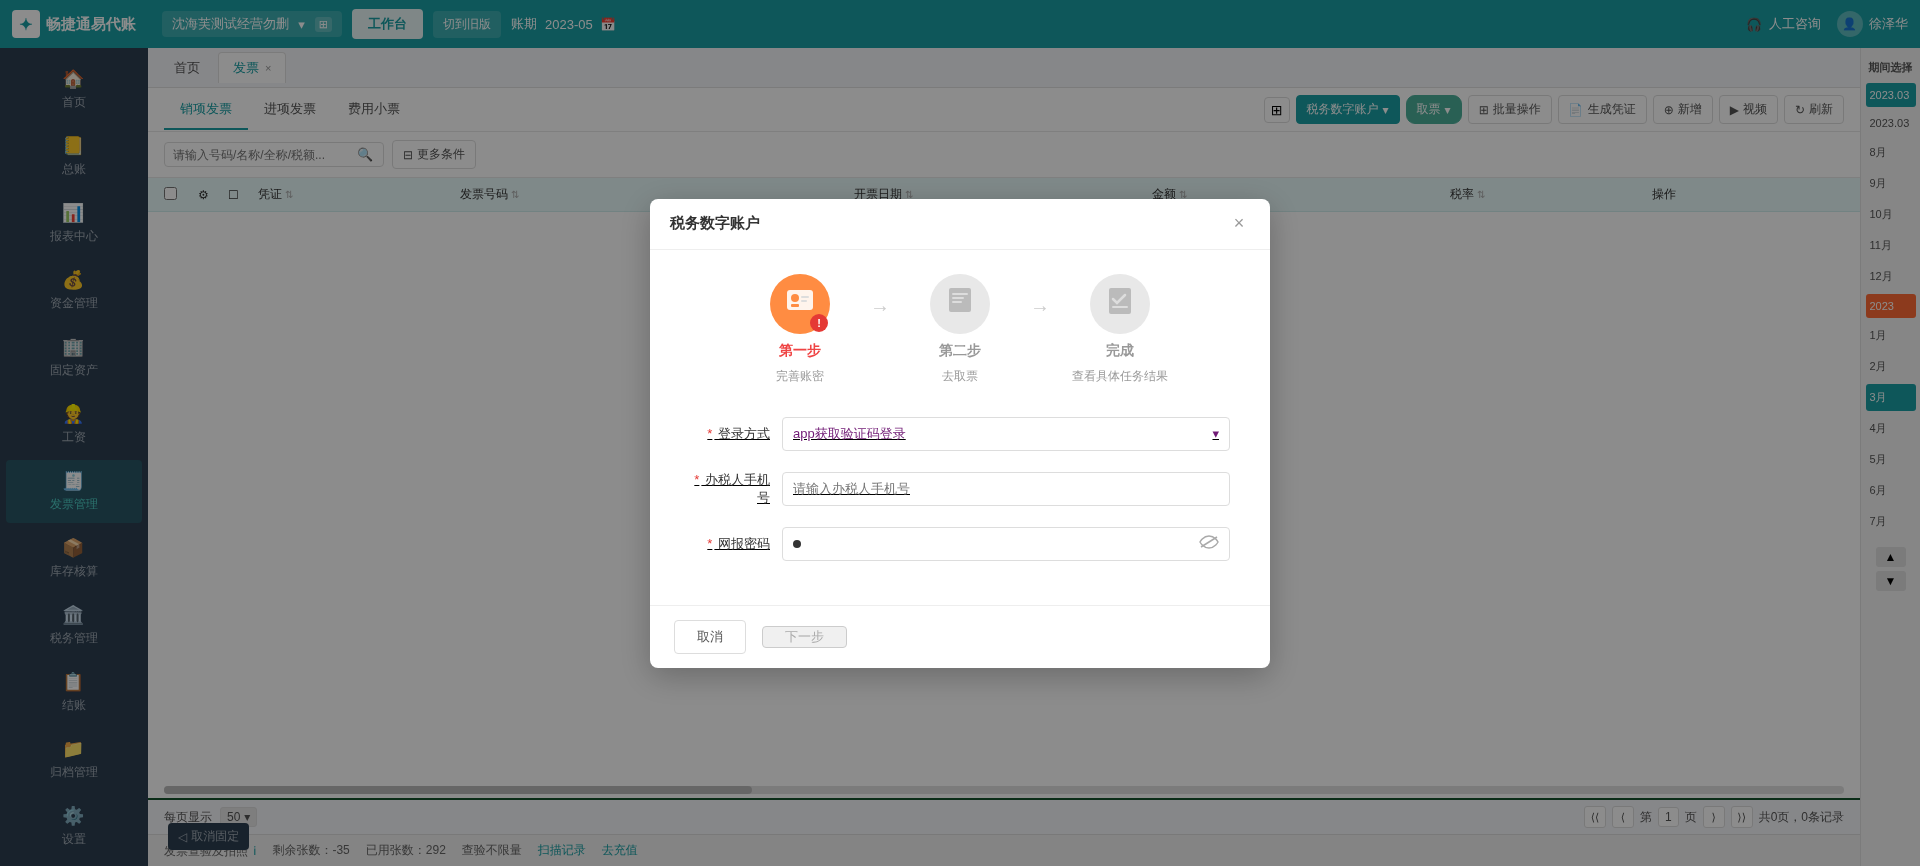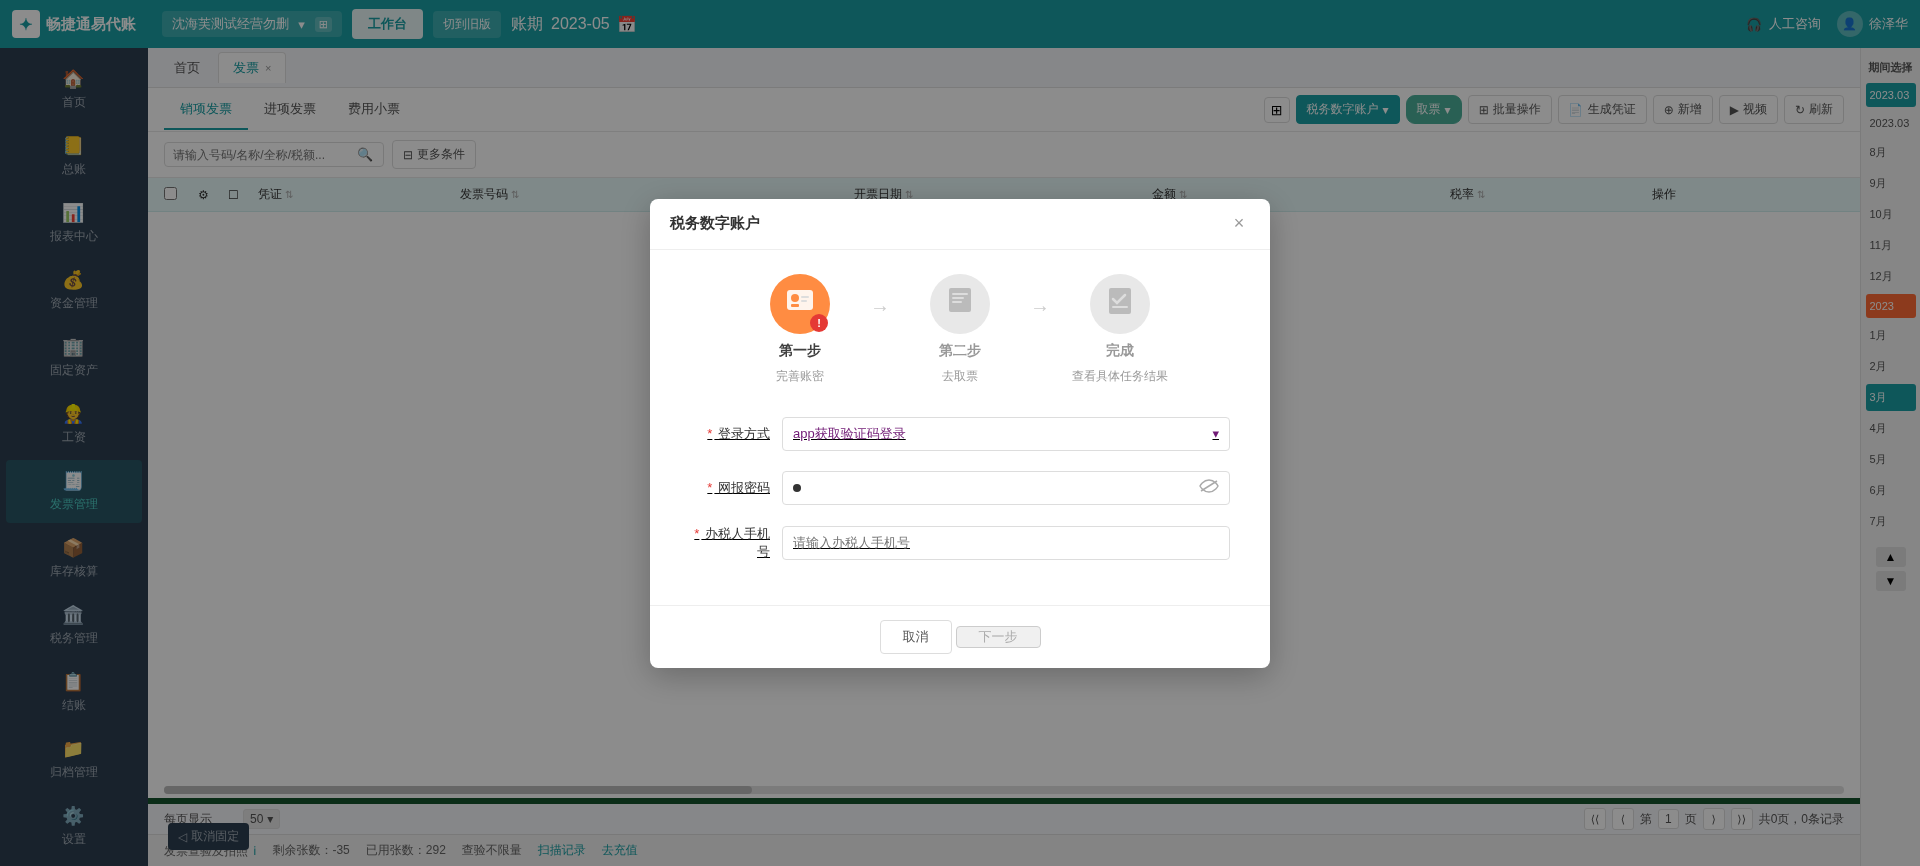--- a/index.html
+++ b/index.html
@@ -58,21 +58,21 @@
       color: #1a9fa4;
       border: none;
       border-radius: 4px;
       padding: 6px 16px;
       cursor: pointer;
       font-size: 13px;
       font-weight: bold;
     }
     .period-info {
       color: white;
-      font-size: 16px;
+      font-size: 13px;
       display: flex;
       align-items: center;
       gap: 4px;
     }
     .header-right {
       margin-left: auto;
       display: flex;
       align-items: center;
       gap: 16px;
       color: white;
@@ -289,27 +289,27 @@
     .rp-item.active {
       background: #1a9fa4;
       color: white;
     }
     .rp-item.highlight { background: #ff6b35; color: white; border-radius: 3px; }
 
     
     .bottom-bar {
       height: 36px;
       background: #f5f6fa;
-      border-top: 6px solid #14532d;
+      border-top: 2px solid #14532d;
       display: flex;
       align-items: center;
       padding: 0 16px;
       font-size: 12px;
       color: #555;
-      gap: 31px;
+      gap: 8px;
     }
     .pagination {
       margin-left: auto;
       display: flex;
       align-items: center;
       gap: 6px;
       font-size: 12px;
     }
     .page-btn {
       width: 22px; height: 22px;
@@ -422,21 +422,21 @@
       border-radius: 50%;
       display: flex; align-items: center; justify-content: center;
       color: white;
       font-size: 11px;
       font-weight: bold;
     }
     .step-label {
       font-size: 14px;
       font-weight: bold;
     }
-    .step-label.active { color: #404040; }
+    .step-label.active { color: #ef4444; }
     .step-label.inactive { color: #999; }
     .step-desc {
       font-size: 12px;
       color: #999;
     }
     .step-arrow {
       display: flex;
       align-items: center;
       padding-top: 20px;
       color: #ccc;
@@ -507,24 +507,24 @@
       outline: none;
       width: 100%;
       font-size: 13px;
       color: #ccc;
     }
 
     
     .modal-footer {
       display: flex;
       align-items: center;
-      justify-content: center;
+      justify-content: flex-start;
       padding: 14px 24px;
       border-top: 1px solid #eee;
-      gap: 4px;
+      gap: 16px;
     }
     .btn-cancel {
       padding: 7px 22px;
       border: 1px solid #ddd;
       border-radius: 4px;
       background: white;
       color: #555;
       cursor: pointer;
       font-size: 13px;
     }
@@ -883,42 +883,42 @@
         </div>
         <div class="select-control">
           <span>app获取验证码登录</span>
           <span>▾</span>
         </div>
       </div>
 
       <div class="form-row">
         <div class="form-label">
           <span class="required">*</span>
+          <span>办税人手机号</span>
+        </div>
+        <div class="phone-input" style="border:1px solid #ddd;border-radius:4px;padding:0 10px;height:34px;display:flex;align-items:center;">
+          <input type="text" style="border: none; outline: none; width: 100%; font-size: 13px; color: rgb(204, 204, 204); background: transparent;" placeholder="请输入办税人手机号">
+        </div>
+      </div>
+
+      <div class="form-row">
+        <div class="form-label">
+          <span class="required">*</span>
           <span>网报密码</span>
         </div>
         <div class="pwd-control">
           <span class="pwd-dot"></span>
           <div class="eye-icon">
             <svg width="20" height="14" viewBox="0 0 20 14" fill="none">
               <path d="M1 7C1 7 4 1 10 1C16 1 19 7 19 7C19 7 16 13 10 13C4 13 1 7 1 7Z" stroke="#aaa" stroke-width="1.5" fill="none"></path>
               <line x1="2" y1="12" x2="18" y2="2" stroke="#aaa" stroke-width="1.5"></line>
             </svg>
           </div>
         </div>
       </div>
 
-      <div class="form-row">
-        <div class="form-label">
-          <span class="required">*</span>
-          <span>办税人手机号</span>
-        </div>
-        <div class="phone-input" style="border:1px solid #ddd;border-radius:4px;padding:0 10px;height:34px;display:flex;align-items:center;">
-          <input type="text" style="border: none; outline: none; width: 100%; font-size: 13px; color: rgb(204, 204, 204); background: transparent;" placeholder="请输入办税人手机号">
-        </div>
-      </div>
-
     </div>
     <div class="modal-footer">
       <button class="btn-cancel">取消</button>
       <button class="btn-next">下一步</button>
     </div>
   </div>
 </div>
 
 </body></html>

